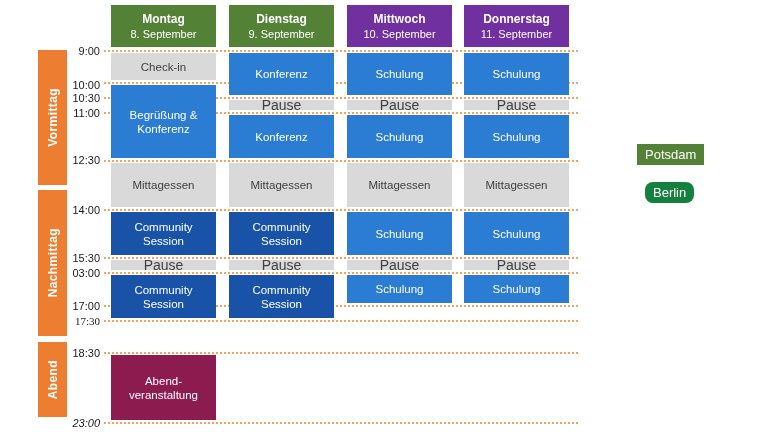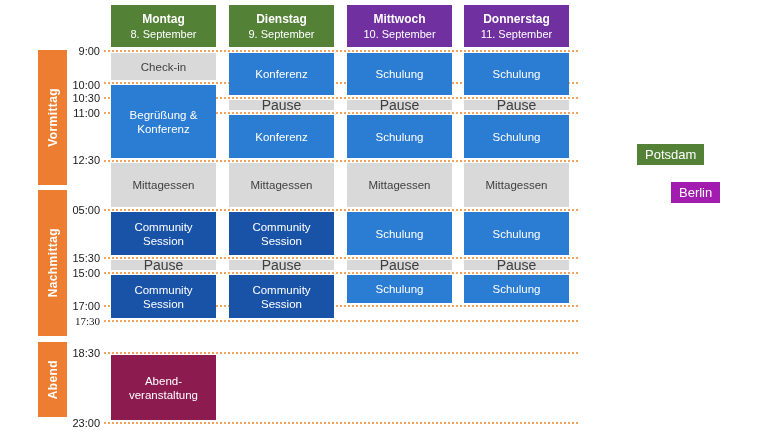--- a/index.html
+++ b/index.html
@@ -38,45 +38,45 @@
   .legend-item {
     position:absolute; z-index:3; color:#ffffff; font-size:13px; line-height:21px;
     padding:0 8px; white-space:nowrap;
   }
 </style>
 </head>
 <body>
 
 <div class="slide" id="slide">
   <div class="legend-item" id="legend-potsdam" style="left: 637px; top: 144px; background: rgb(83, 129, 53);">Potsdam</div>
-  <div class="legend-item" id="legend-berlin" style="left: 671px; top: 182px; background: #a21caf;">Berlin</div>
+  <div class="legend-item" id="legend-berlin" style="left: 645px; top: 182px; background: #15803d; border-radius: 8px;">Berlin</div>
 <div class="gridline" style="top: 50px; background: repeating-linear-gradient(to right, rgb(241, 165, 92) 0px, rgb(241, 165, 92) 2px, transparent 2px, transparent 4px);"></div>
     <div class="time-label" style="top: 45px; color: rgb(26, 26, 26);">9:00</div>
     <div class="gridline" style="top: 82px; background: repeating-linear-gradient(to right, rgb(241, 165, 92) 0px, rgb(241, 165, 92) 2px, transparent 2px, transparent 4px);"></div>
     <div class="time-label" style="top: 79px; color: rgb(26, 26, 26);">10:00</div>
     <div class="gridline" style="top: 97px; background: repeating-linear-gradient(to right, rgb(241, 165, 92) 0px, rgb(241, 165, 92) 2px, transparent 2px, transparent 4px);"></div>
     <div class="time-label" style="top: 92px; color: rgb(26, 26, 26);">10:30</div>
     <div class="gridline" style="top: 112px; background: repeating-linear-gradient(to right, rgb(241, 165, 92) 0px, rgb(241, 165, 92) 2px, transparent 2px, transparent 4px);"></div>
     <div class="time-label" style="top: 107px; color: rgb(26, 26, 26);">11:00</div>
     <div class="gridline" style="top: 160px; background: repeating-linear-gradient(to right, rgb(241, 165, 92) 0px, rgb(241, 165, 92) 2px, transparent 2px, transparent 4px);"></div>
     <div class="time-label" style="top: 154px; color: rgb(26, 26, 26);">12:30</div>
     <div class="gridline" style="top: 209px; background: repeating-linear-gradient(to right, rgb(241, 165, 92) 0px, rgb(241, 165, 92) 2px, transparent 2px, transparent 4px);"></div>
-    <div class="time-label" style="top: 204px; color: rgb(26, 26, 26);">05:00</div>
+    <div class="time-label" style="top: 204px; color: rgb(26, 26, 26);">14:00</div>
     <div class="gridline" style="top: 257px; background: repeating-linear-gradient(to right, rgb(241, 165, 92) 0px, rgb(241, 165, 92) 2px, transparent 2px, transparent 4px);"></div>
     <div class="time-label" style="top: 252px; color: rgb(26, 26, 26);">15:30</div>
     <div class="gridline" style="top: 272px; background: repeating-linear-gradient(to right, rgb(241, 165, 92) 0px, rgb(241, 165, 92) 2px, transparent 2px, transparent 4px);"></div>
-    <div class="time-label" style="top: 267px; color: rgb(26, 26, 26);">15:00</div>
+    <div class="time-label" style="top: 267px; color: rgb(26, 26, 26);">03:00</div>
     <div class="gridline" style="top: 305px; background: repeating-linear-gradient(to right, rgb(241, 165, 92) 0px, rgb(241, 165, 92) 2px, transparent 2px, transparent 4px);"></div>
     <div class="time-label" style="top: 300px; color: rgb(26, 26, 26);">17:00</div>
     <div class="gridline" style="top: 320px; background: repeating-linear-gradient(to right, rgb(241, 165, 92) 0px, rgb(241, 165, 92) 2px, transparent 2px, transparent 4px);"></div>
     <div class="time-label" style="top: 315px; color: rgb(26, 26, 26); font-family: Liberation Serif, serif;">17:30</div>
     <div class="gridline" style="top: 352px; background: repeating-linear-gradient(to right, rgb(241, 165, 92) 0px, rgb(241, 165, 92) 2px, transparent 2px, transparent 4px);"></div>
     <div class="time-label" style="top: 347px; color: rgb(26, 26, 26);">18:30</div>
     <div class="gridline" style="top: 422px; background: repeating-linear-gradient(to right, rgb(241, 165, 92) 0px, rgb(241, 165, 92) 2px, transparent 2px, transparent 4px);"></div>
-    <div class="time-label" style="top: 417px; color: rgb(26, 26, 26);">23:00</div>
+    <div class="time-label" style="top: 417px; color: rgb(26, 26, 26); font-style: italic;">23:00</div>
     <div class="period-bar" style="top: 50px; height: 135px; background: rgb(237, 125, 49);">
       <div class="period-label">Vormittag</div>
     </div>
     <div class="period-bar" style="top: 190px; height: 146px; background: rgb(237, 125, 49);">
       <div class="period-label">Nachmittag</div>
     </div>
     <div class="period-bar" style="top: 342px; height: 75px; background: rgb(237, 125, 49);">
       <div class="period-label">Abend</div>
     </div>
     <div class="day-header" style="left: 111px; background: rgb(83, 129, 53);">

